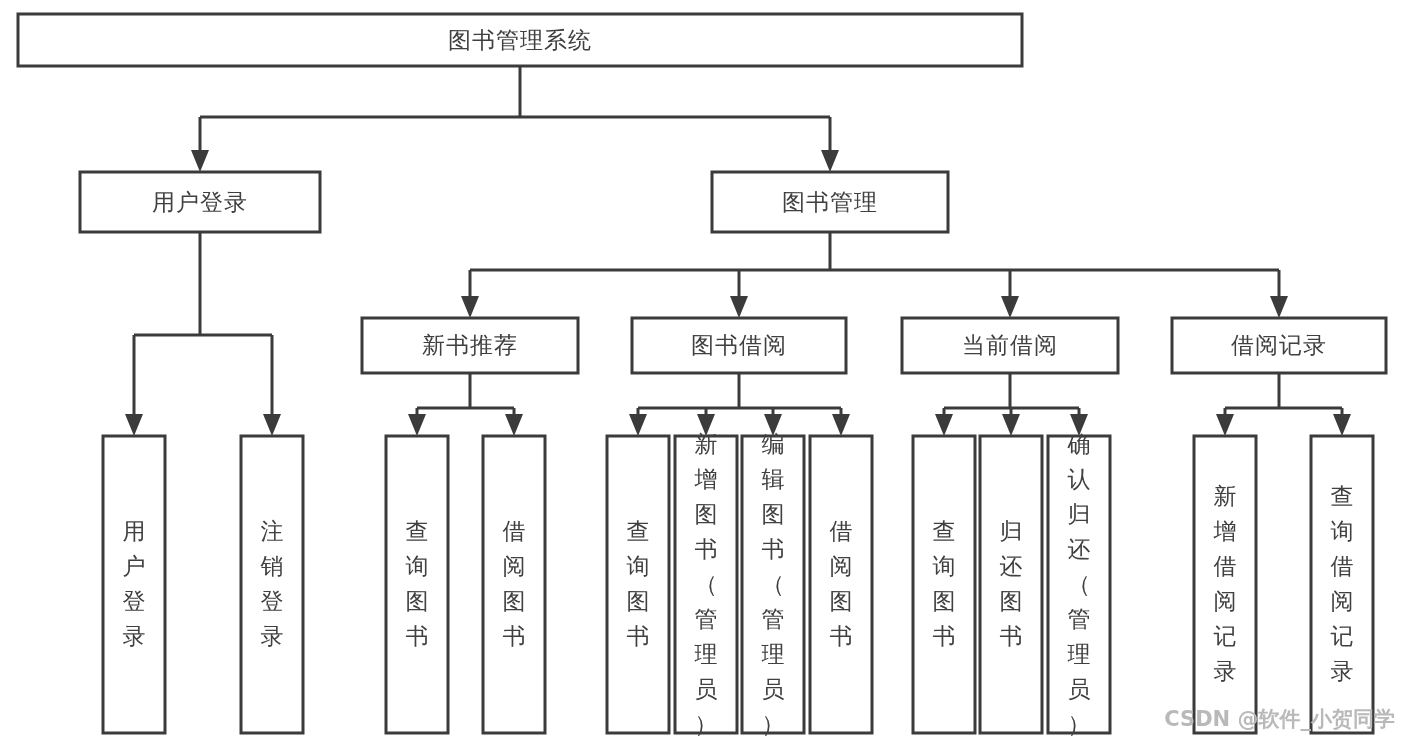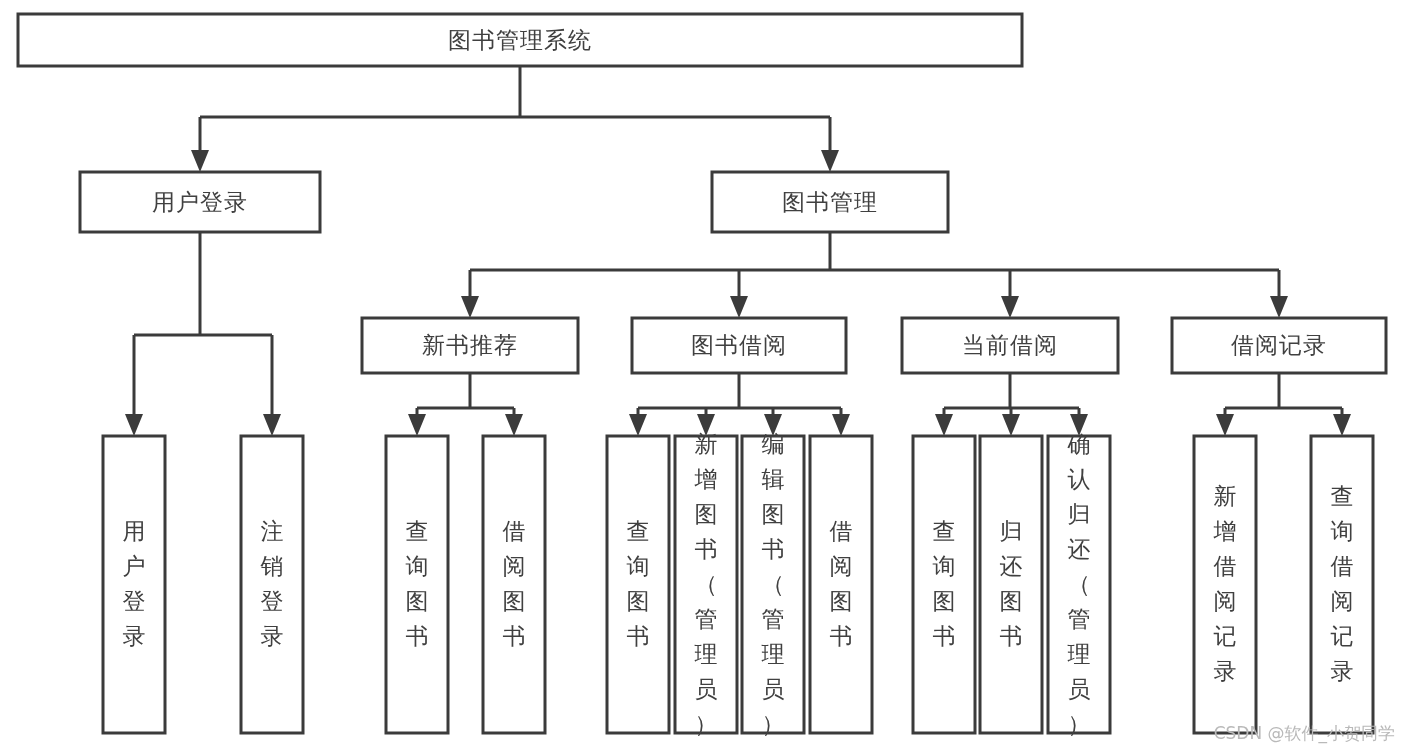--- a/index.html
+++ b/index.html
@@ -4,22 +4,22 @@
 <style>
   html,body{margin:0;padding:0;background:#ffffff;}
   body{font-family:"DejaVu Sans","Liberation Sans",sans-serif;}
   #stage{position:relative;width:1405px;height:747px;background:#ffffff;overflow:hidden;}
   #diagram{position:absolute;left:0;top:0;width:1405px;height:747px;}
   .node-rect{fill:#ffffff;stroke:#3b3b3b;stroke-width:3;}
   .edge{stroke:#3b3b3b;stroke-width:3;fill:none;}
   .arrow-head{fill:#3b3b3b;stroke:none;}
   .node-label-h{font-family:"DejaVu Sans","Liberation Sans",sans-serif;font-size:23px;fill:#404040;
                 dominant-baseline:middle;text-anchor:middle;}
-  .watermark{position:absolute;right:10px;bottom:2px;font-size:17px;color:#b9b9b9;
-             font-family:"DejaVu Sans","Liberation Sans",sans-serif;white-space:nowrap;}
+  .watermark{position:absolute;right:10px;bottom:14px;font-size:21px;color:#b9b9b9;
+             font-family:"DejaVu Sans","Liberation Sans",sans-serif;white-space:nowrap;font-weight:bold;}
 </style>
 </head>
 <body>
 
 <div id="stage">
   <svg id="diagram" viewBox="0 0 1405 747" xmlns="http://www.w3.org/2000/svg">
     <g id="edges-layer">
         <path d="M 520 66 L 520 117" class="edge"></path>
         <path d="M 200 117 L 830 117" class="edge"></path>
         <path d="M 200 117 L 200 152" class="edge"></path>

